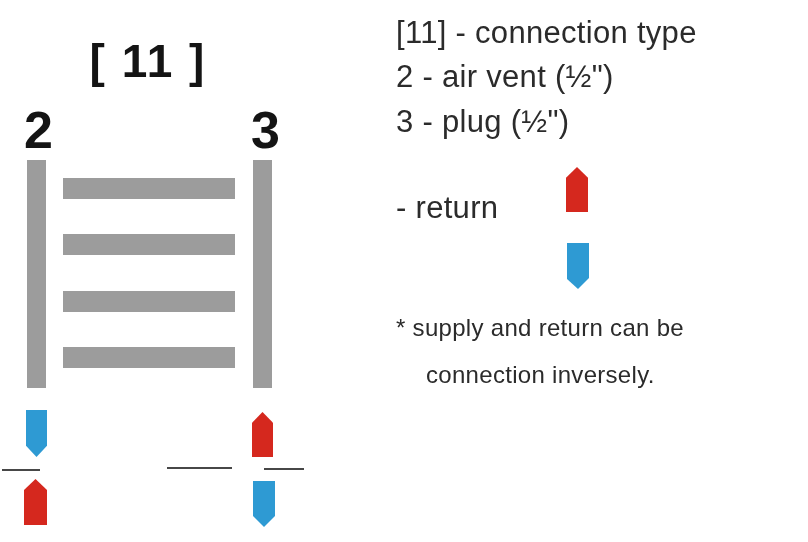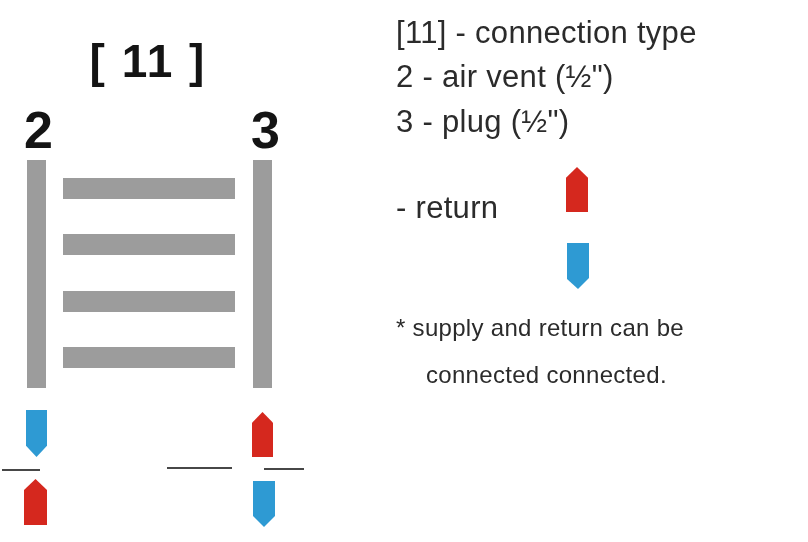--- a/index.html
+++ b/index.html
@@ -169,15 +169,15 @@
 
   <div class="legend-line legend-supply">- return</div>
 
   <div class="legend-arrow supply"></div>
 
 
   <div class="legend-arrow return"></div>
 
   <div class="note-line note-1">* supply and return can be</div>
 
-  <div class="note-line note-2">connected connected.</div>
+  <div class="note-line note-2">connection inversely.</div>
 
 </div>
 
 </body></html>

